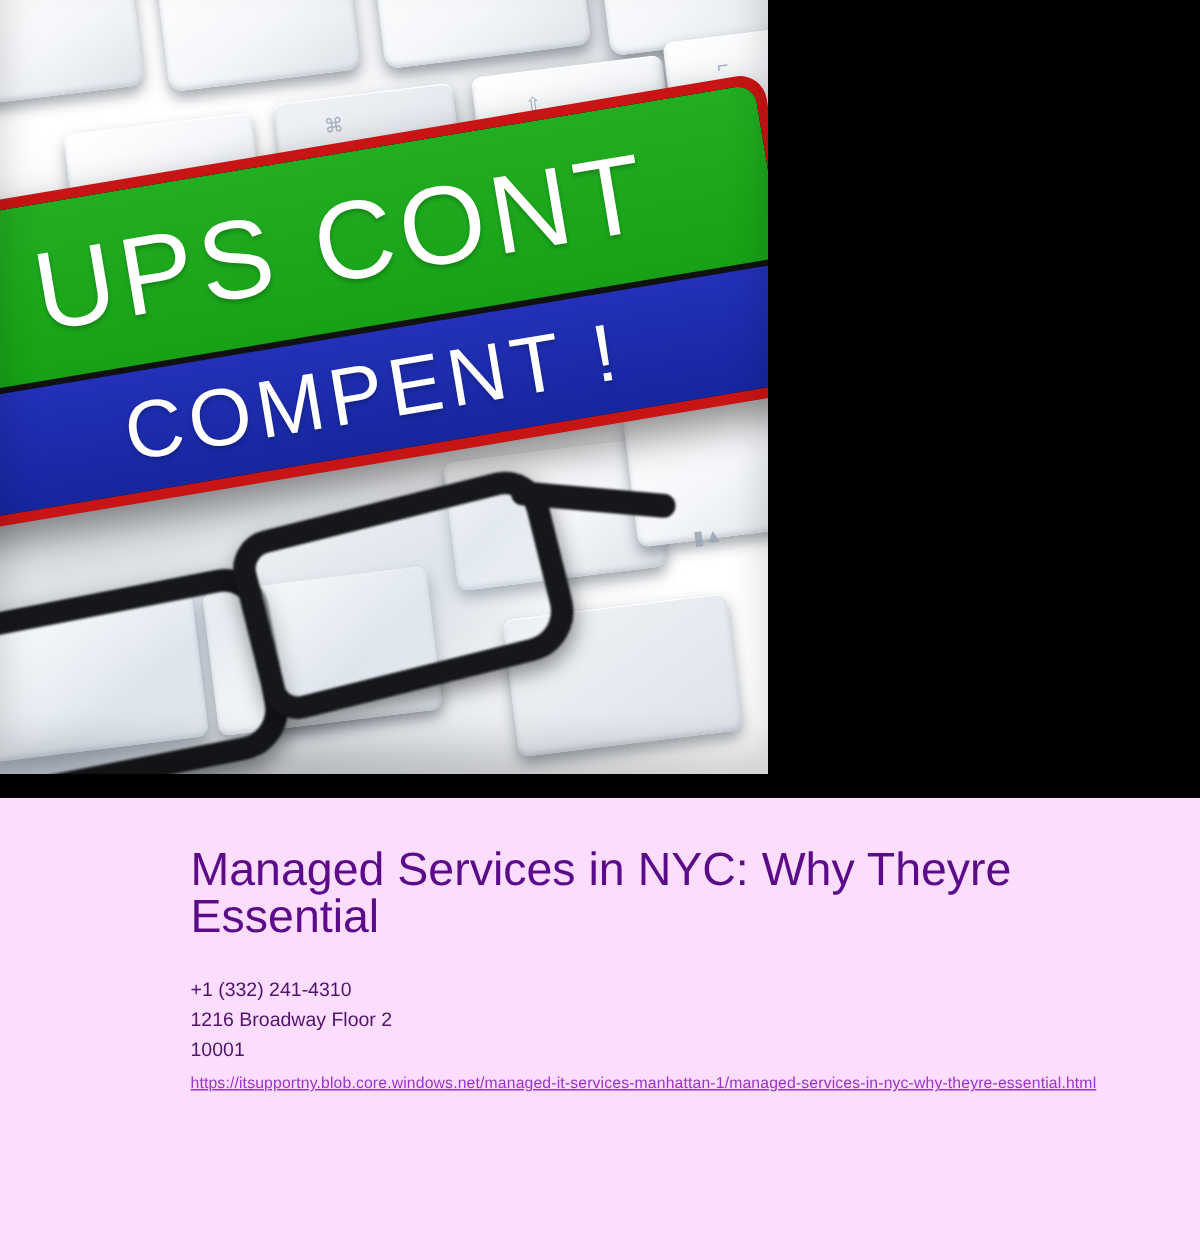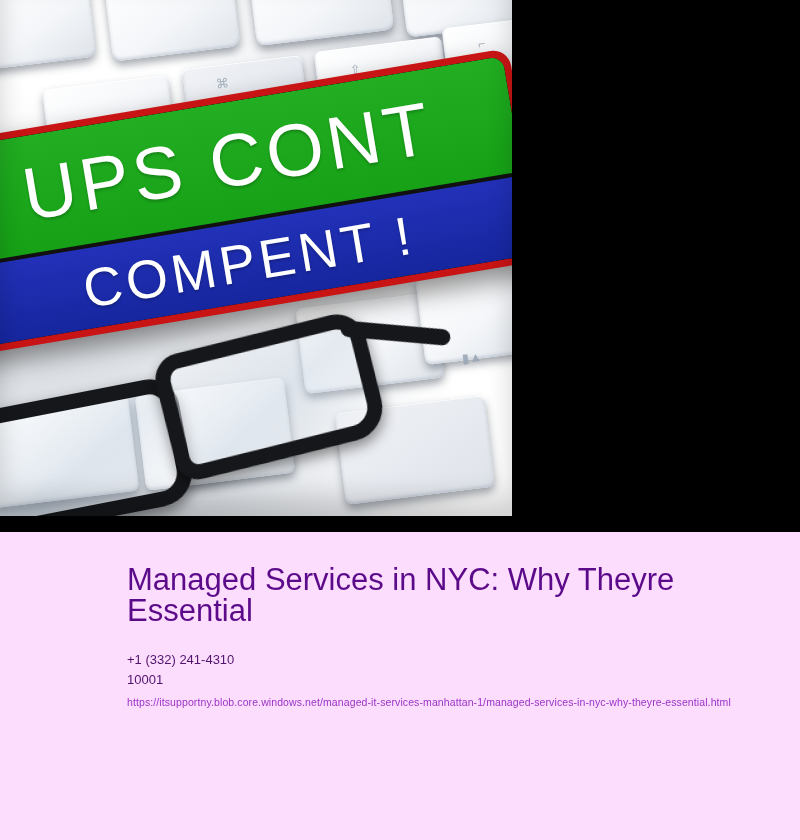--- a/index.html
+++ b/index.html
@@ -205,20 +205,21 @@
   }
 
   .source-url {
     margin-top: 4px;
     color: #9B33C8;
     font-family: "Liberation Sans", sans-serif;
     font-size: 10.5px;
     line-height: 16px;
     letter-spacing: .1px;
     word-break: break-all;
+    text-decoration: underline;
   }
 </style>
 </head>
 <body>
 
 <div class="page">
 
   <div class="hero-band">
 
     <div class="hero-photo">
@@ -268,19 +269,20 @@
     </div>
   </div>
 
   <div class="content">
 
     <h1 class="article-title">Managed Services in NYC: Why Theyre Essential</h1>
 
 
     <div class="contact">
       <div class="contact-line">+1 (332) 241-4310</div>
+      <div class="contact-line">1216 Broadway Floor 2</div>
       <div class="contact-line">10001</div>
     </div>
 
     <div class="source-url">https://itsupportny.blob.core.windows.net/managed-it-services-manhattan-1/managed-services-in-nyc-why-theyre-essential.html</div>
   </div>
 
 </div>
 
 </body></html>

